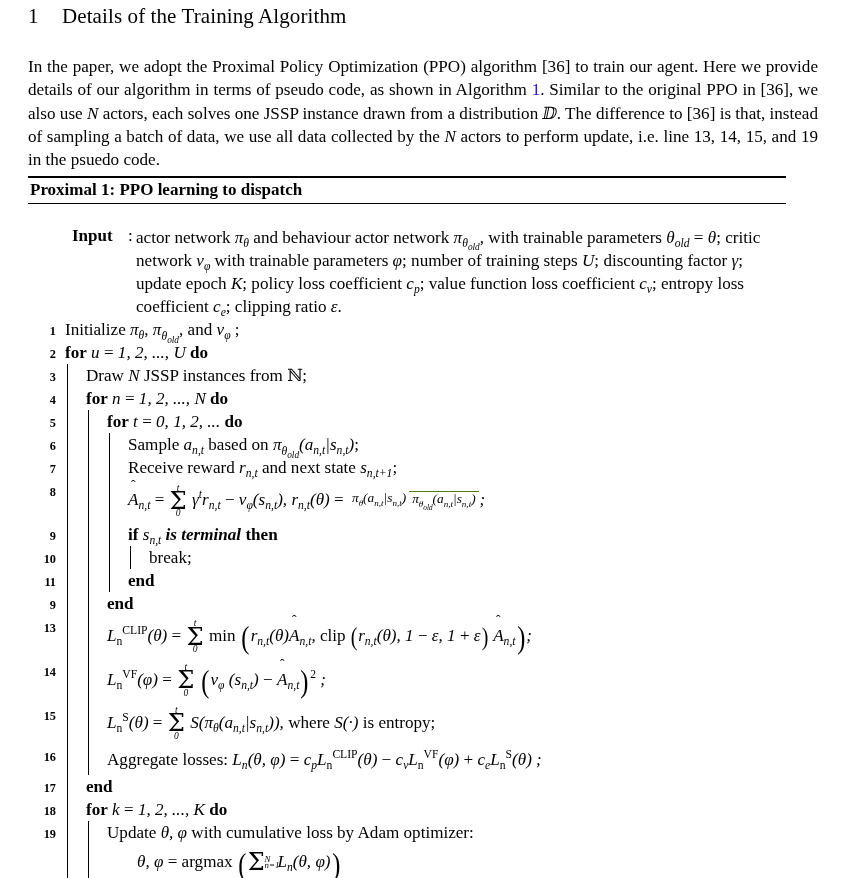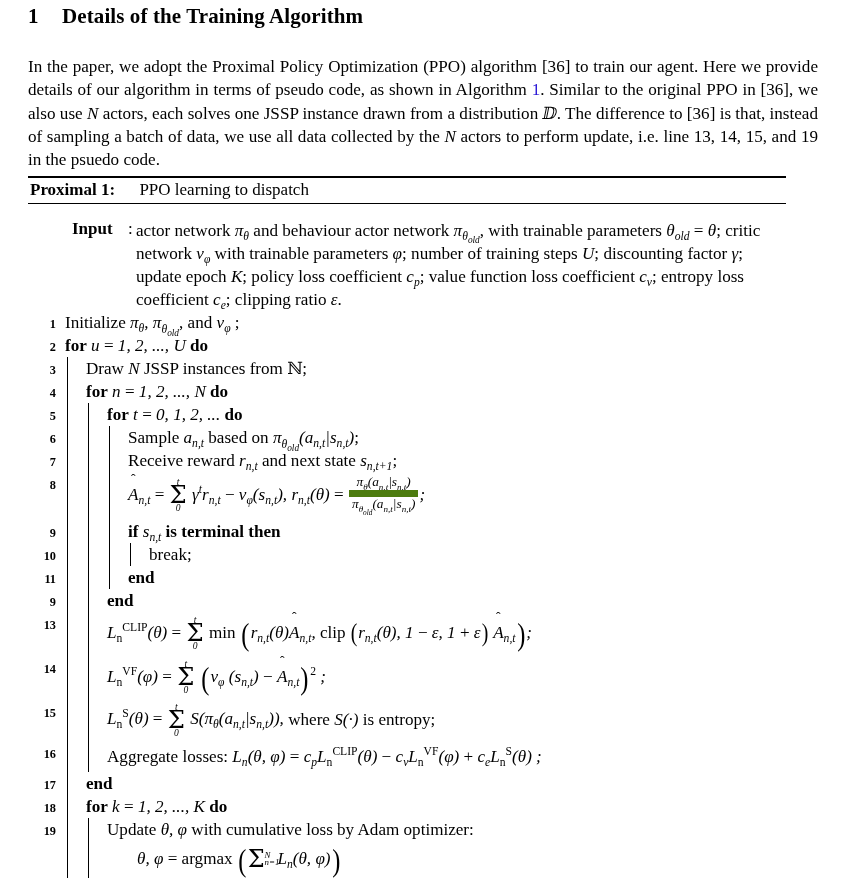--- a/index.html
+++ b/index.html
@@ -20,21 +20,21 @@
     height: 878px;
     padding: 0;
   }
 
   
   .section-heading {
     position: absolute;
     left: 28px;
     top: 4px;
     font-size: 21px;
-    font-weight: bold;
+    font-weight: normal;
     letter-spacing: 0.1px;
     white-space: nowrap;
   }
   .section-heading .sec-num {
     display: inline-block;
     width: 34px;
   }
 
   
   .intro {
@@ -67,33 +67,33 @@
     border-top: 1.6px solid #000;
     width: 758px;
   }
   .algo-title {
     font-size: 17px;
     font-weight: bold;
     padding: 2px 0 3px 2px;
     line-height: 20px;
     white-space: nowrap;
   }
-  .algo-title .t-rest { font-weight: normal; margin-left: 20px; }
+  .algo-title .t-rest { font-weight: bold; }
 
   .algo-body {
     padding-top: 3px;
     font-size: 17.1px;
   }
 
   
   .input-block {
     display: flex;
     align-items: flex-start;
     padding-left: 22px;
-    margin-top: 12px;
+    margin-top: 19px;
   }
   .input-label {
     font-weight: bold;
     font-size: 17px;
     width: 78px;
     flex: 0 0 78px;
     text-align: left;
     padding-left: 22px;
     box-sizing: border-box;
   }
@@ -147,50 +147,50 @@
     border-left: 1.3px solid #000;
   }
   .ltext {
     flex: 1 1 auto;
     font-size: 17.1px;
     line-height: 21px;
     padding-top: 1px;
     padding-bottom: 1px;
   }
   .kw { font-weight: bold; }
-  .itl { }
+  .itl { font-style: italic; }
 
   
   .m {
     font-family: "Liberation Serif", "DejaVu Serif", serif;
     font-style: italic;
     white-space: nowrap;
   }
   .m .up { font-style: normal; margin-top: 29px; }
   sub, sup {
     font-size: 0.68em;
     line-height: 0;
     font-style: italic;
   }
   sub.n, sup.n { font-style: normal; }
   sub sub, sup sub { font-size: 0.8em; }
 
   .frac {
     display: inline-flex;
-    flex-direction: column;
+    flex-direction: row;
     vertical-align: middle;
     text-align: center;
     font-size: 0.78em;
     line-height: 1.12;
     margin: 0 1px;
     position: relative;
     top: -0.15em;
   }
   .frac .num { padding: 0 3px 0px 3px; }
-  .frac .den { padding: 0px 3px 0 3px; border-top: 7px solid #4d7c0f; }
+  .frac .den { padding: 0px 3px 0 3px; border-top: 1px solid #4d7c0f; }
 
   .bigsum {
     display: inline-flex;
     flex-direction: column;
     align-items: center;
     vertical-align: middle;
     line-height: 0.85;
     font-style: normal;
     position: relative;
     top: -0.05em;

